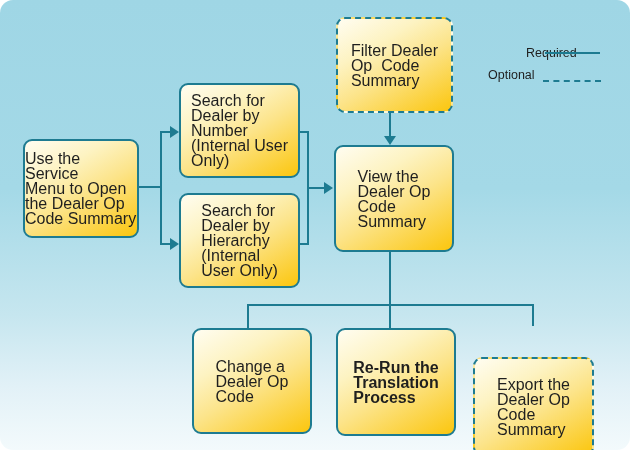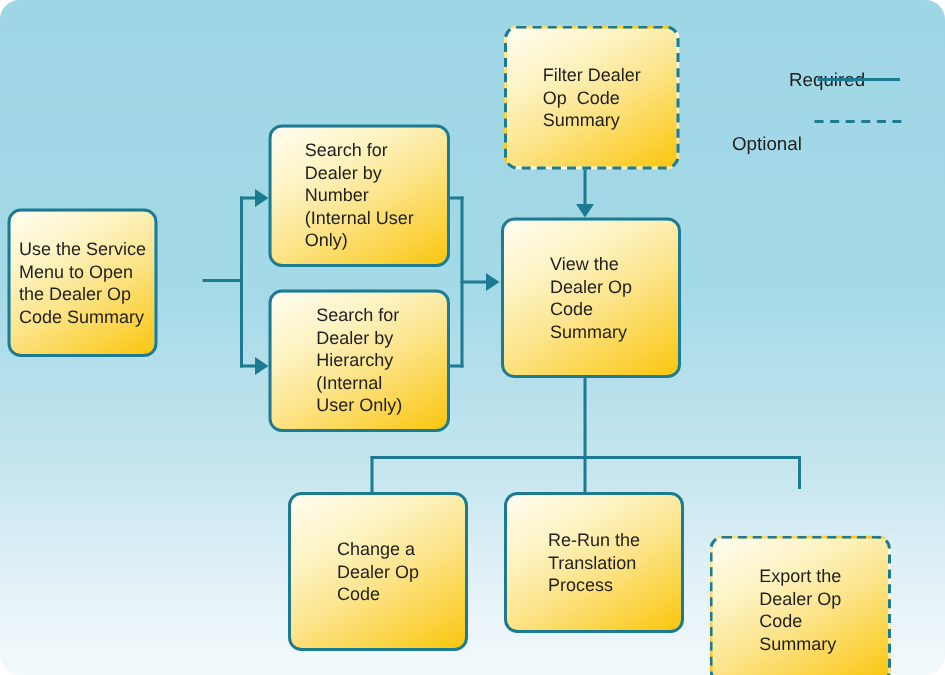--- a/index.html
+++ b/index.html
@@ -59,21 +59,21 @@
       #fce48a 55%,
       var(--box-gold, #fbc60e) 100%);
     display: flex;
     align-items: center;
     justify-content: center;
   }
   .node.optional {
     border-style: dashed;
   }
   .node-label {
-    font-size: 12px;
+    font-size: 16px;
     line-height: 15px;
     color: var(--text, #1f1f1f);
     white-space: pre-wrap;
     text-align: left;
   }
   
   .legend-label {
     position: absolute;
     font-size: 12.5px;
     color: var(--text, #1f1f1f);
@@ -109,21 +109,21 @@
     <div class="arrow right" style="left:324px; top:182px;"></div>
 
     <div class="line" style="left:389px; top:113px; width:2px; height:24px;"></div>
     <div class="arrow down" style="left:384px; top:136px;"></div>
 
     <div class="line" style="left:389px; top:241px; width:2px; height:87px;"></div>
     <div class="line" style="left:247px; top:304px; width:287px; height:2px;"></div>
     <div class="line" style="left:247px; top:304px; width:2px; height:24px;"></div>
     <div class="line" style="left:532px; top:304px; width:2px; height:22px;"></div>
 
-    <div class="node" style="left:5px; top:139px; width:100px; height:99px;">
+    <div class="node" style="left:23px; top:139px; width:116px; height:99px;">
       <div class="node-label">Use the Service
 Menu to Open
 the Dealer Op
 Code Summary</div>
     </div>
 
     <div class="node" style="left:179px; top:83px; width:121px; height:95px;">
       <div class="node-label">Search for
 Dealer by
 Number
@@ -151,32 +151,32 @@
 Code
 Summary</div>
     </div>
 
     <div class="node" style="left:192px; top:328px; width:120px; height:106px;">
       <div class="node-label">Change a
 Dealer Op
 Code</div>
     </div>
 
-    <div class="node" style="left:336px; top:328px; width:120px; height:94px;">
+    <div class="node" style="left:336px; top:328px; width:120px; height:108px;font-weight:bold;">
       <div class="node-label">Re-Run the
 Translation
 Process</div>
     </div>
 
     <div class="node optional" style="left:473px; top:325px; width:121px; height:99px;margin-top:32px;">
       <div class="node-label">Export the
 Dealer Op
 Code
 Summary</div>
     </div>
 
     <span class="legend-label" style="left:488px; top:46px;margin-left:38px;">Required</span>
     <div class="legend-line-solid" style="left:545px; top:52px; width:55px;"></div>
-    <span class="legend-label" style="left:488px; top:89px;">Optional</span>
+    <span class="legend-label" style="left:488px; top:68px;">Optional</span>
     <div class="legend-line-dashed" style="left:543px; top:80px; width:58px;"></div>
 
   </div>
 </div>
 
 </body></html>

